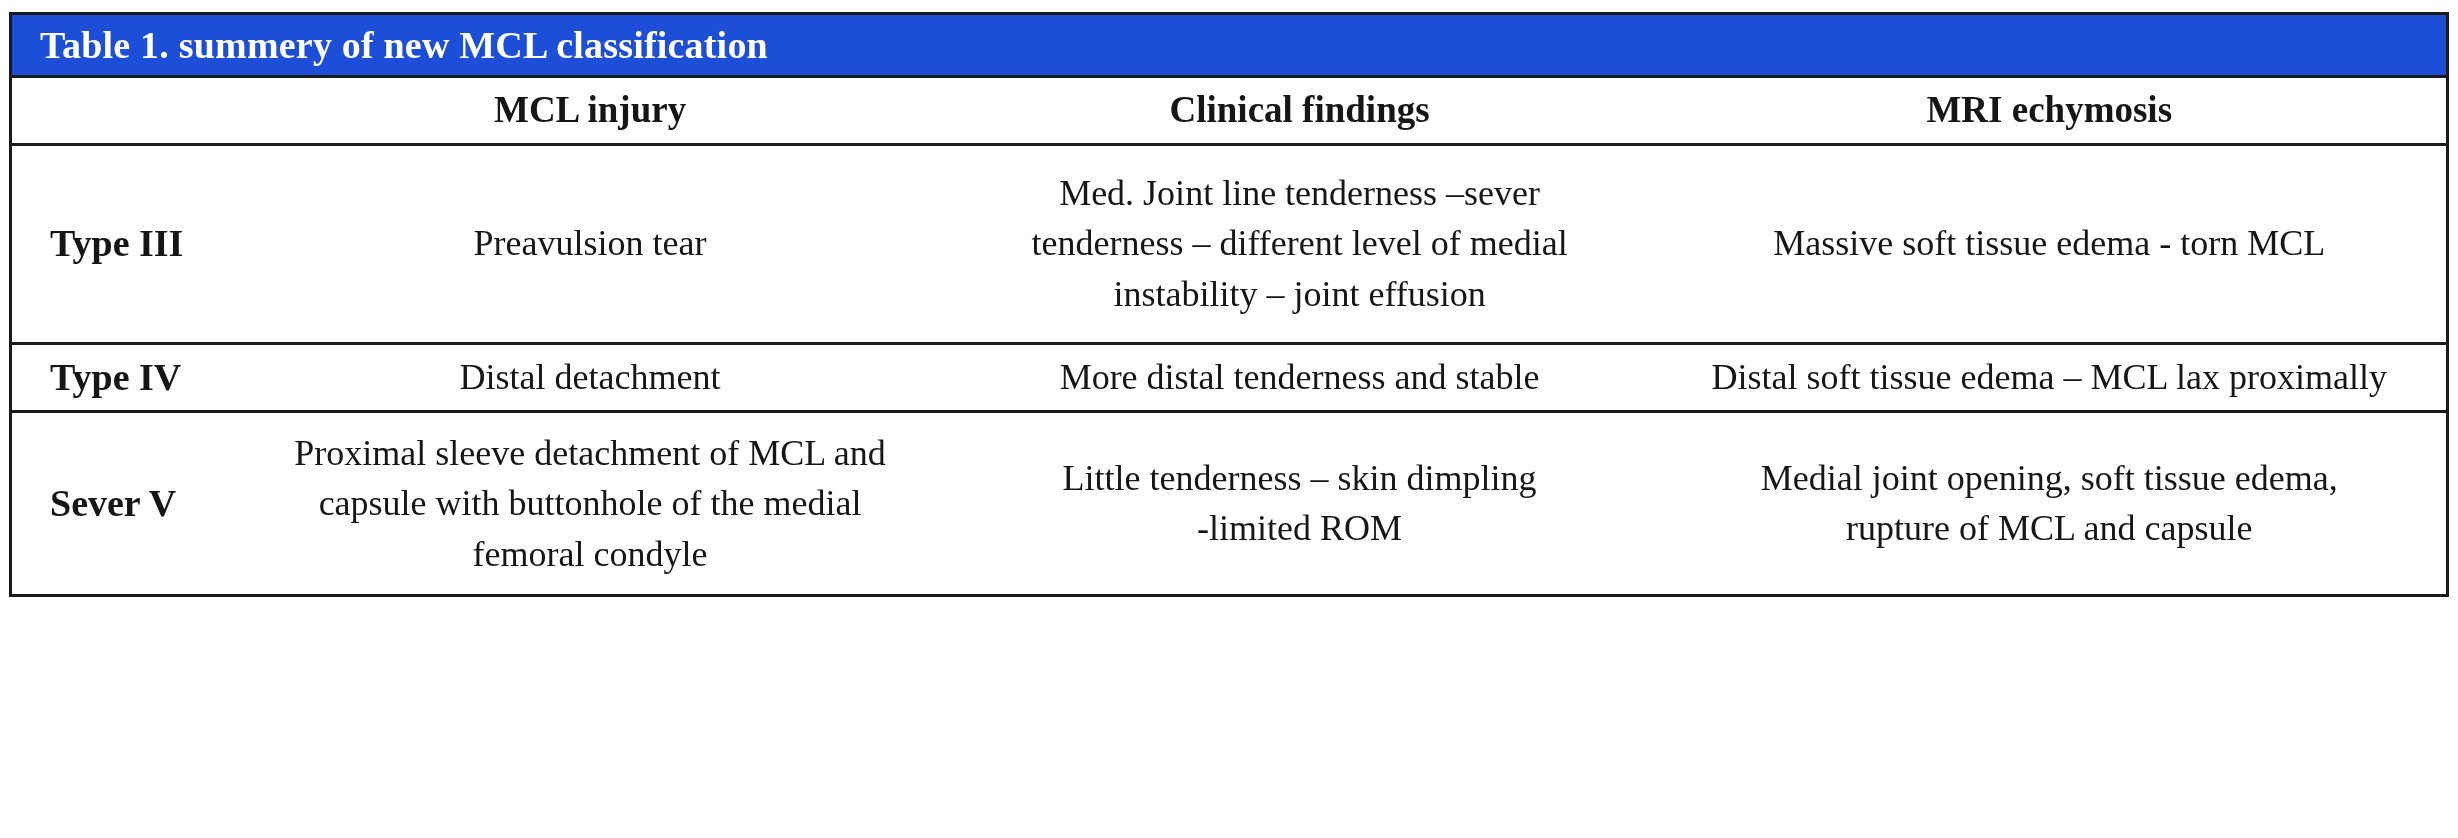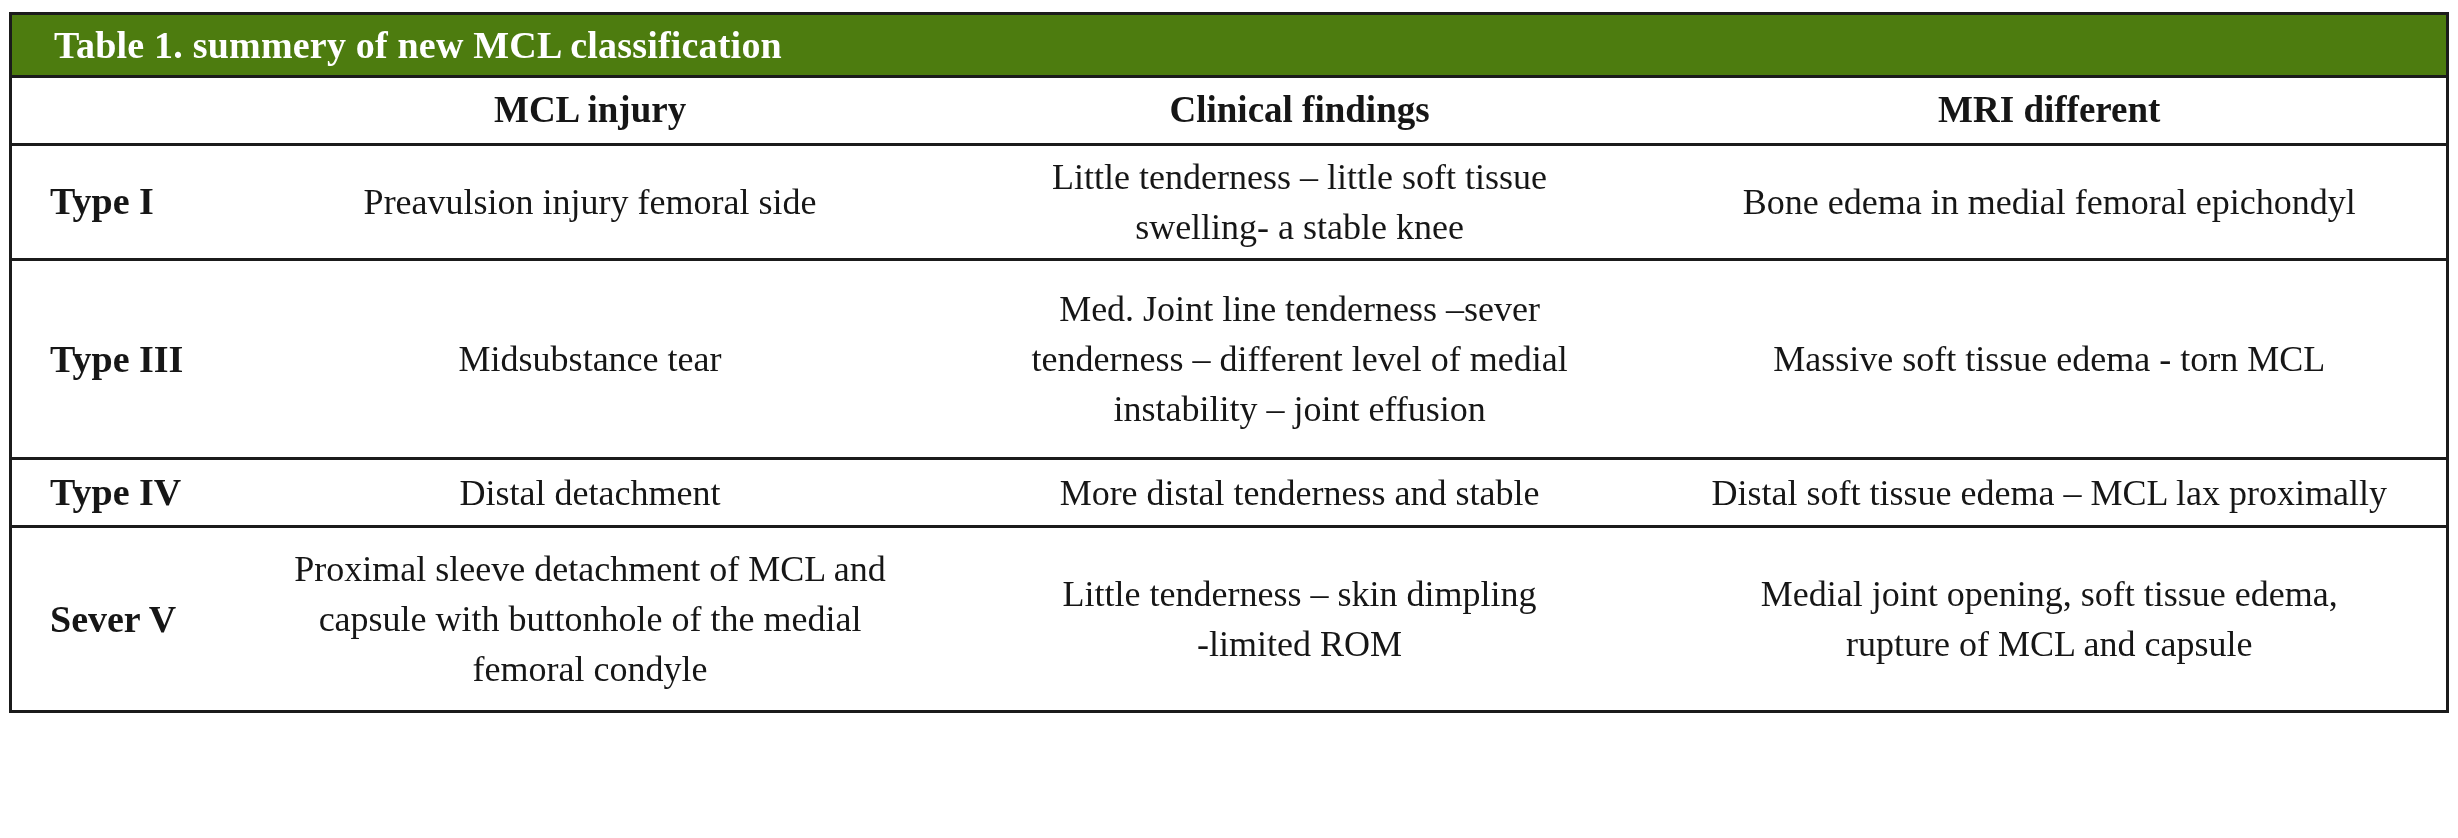--- a/index.html
+++ b/index.html
@@ -15,25 +15,25 @@
   .table-wrap {
     position: absolute;
     left: 9px;
     top: 12px;
     width: 2434px;
     border: 3px solid #1b1b1b;
     background: #ffffff;
   }
   .title-bar {
     height: 60px;
-    background: #4d7c0f;
+    background: #1d4ed8;
     border-bottom: 3px solid #1b1b1b;
     display: flex;
     align-items: center;
-    padding-left: 42px;
+    padding-left: 28px;
     box-sizing: content-box;
   }
   .title-bar span {
     color: #ffffff;
     font-size: 38px;
     font-weight: bold;
     letter-spacing: 0.2px;
   }
   table.mcl {
     border-collapse: collapse;
@@ -88,34 +88,27 @@
       <col class="c1">
         <col class="c2">
         <col class="c3">
         <col class="c4">
     </colgroup>
     <thead>
       <tr class="header-row">
         <th></th>
         <th>MCL injury</th>
         <th>Clinical findings</th>
-        <th>MRI different</th>
+        <th>MRI echymosis</th>
       </tr>
     </thead>
     <tbody>
-      <tr class="r1">
-        <td class="type">Type I</td>
-        <td>Preavulsion injury femoral side</td>
-        <td>Little tenderness – little soft tissue
-swelling- a stable knee</td>
-        <td>Bone edema in medial femoral epichondyl</td>
-      </tr>
       <tr class="r3">
         <td class="type">Type III</td>
-        <td>Midsubstance tear</td>
+        <td>Preavulsion tear</td>
         <td>Med. Joint line tenderness –sever
 tenderness – different level of medial
 instability – joint effusion</td>
         <td>Massive soft tissue edema - torn MCL</td>
       </tr>
       <tr class="r4">
         <td class="type">Type IV</td>
         <td>Distal detachment</td>
         <td>More distal tenderness and stable</td>
         <td>Distal soft tissue edema –  MCL lax proximally</td>

